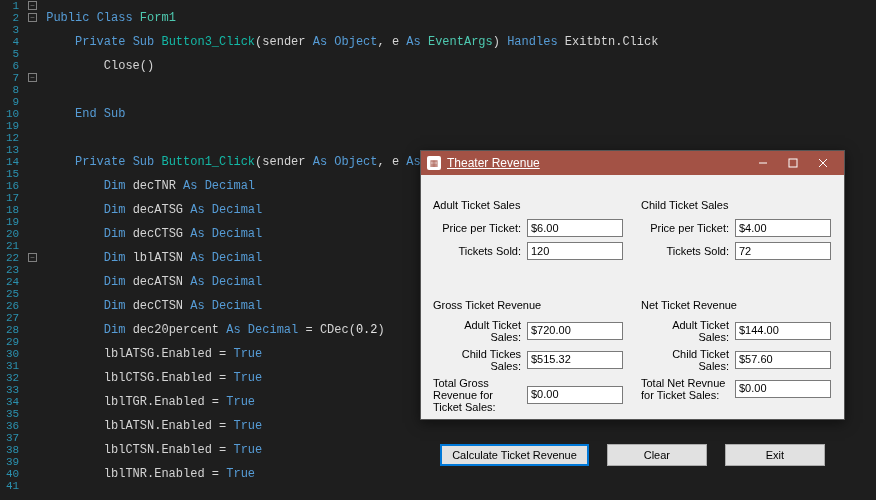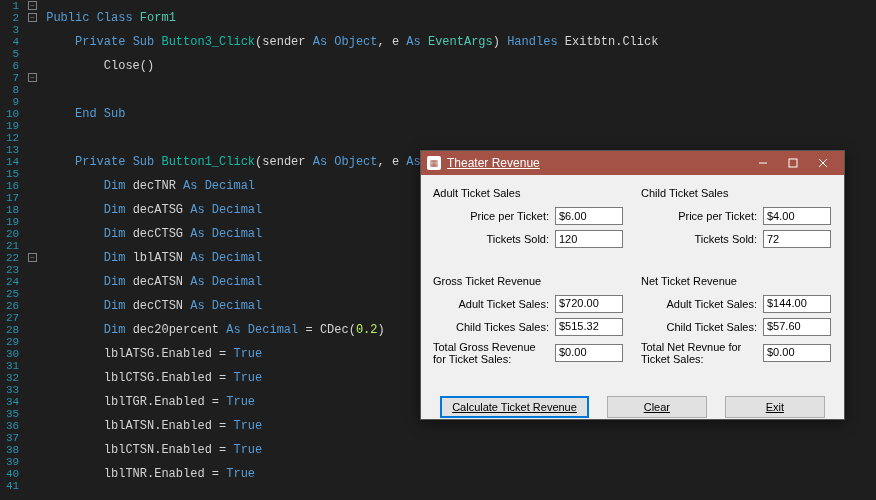--- a/index.html
+++ b/index.html
@@ -46,21 +46,21 @@
   }
   .code {
     padding-left: 4px;
     line-height: 12px;
     white-space: pre;
     position: relative;
   }
   .code-line { height: 12px; }
   .kw { color: #569cd6; }
   .cls { color: #4ec9b0; }
-  .num { color: #bef264; }
+  .num { color: #e5e5e5; }
   .ident { color: #14b8a6; margin-top: 12px; }
 
   
   .dialog {
     position: absolute;
     left: 420px;
     top: 150px;
     width: 425px;
     height: 270px;
     background: #f0f0f0;
@@ -100,25 +100,25 @@
     cursor: pointer;
   }
   .win-btn svg { width: 10px; height: 10px; stroke: #fff; stroke-width: 1; fill: none; }
   .dialog-body {
     padding: 8px 12px 10px 12px;
     display: flex;
     gap: 18px;
     flex-wrap: wrap;
   }
   .col { width: 190px; }
-  .section-title { font-size: 11px; margin-bottom: 8px; margin-top: 4px;}
+  .section-title { font-size: 11px; margin-bottom: 8px; margin-top: 16px;}
   .row { display: flex; align-items: center; margin-bottom: 5px; }
   .row label { flex: 1; text-align: right; padding-right: 6px; font-size: 11px; }
   .row .val {
-    width: 68px;
+    width: 96px;
     height: 18px;
     border: 1px solid #7a7a7a;
     background: #fff;
     padding: 1px 3px;
     font-size: 11px;
   }
   .row .multiline-label {
     flex: 1;
     text-align: left;
     font-size: 11px;
@@ -136,21 +136,20 @@
     height: 22px;
     border: 1px solid #adadad;
     background: #e1e1e1;
     padding: 0 10px;
     font-size: 11px;
     cursor: pointer;
     display: flex;
     align-items: center;
     justify-content: center;
     min-width: 100px;
-    text-decoration: underline;
   }
   .wbtn.primary {
     border: 2px solid #0078d7;
     min-width: 135px;
   }
 </style>
 </head>
 <body>
 
 <div class="editor">

